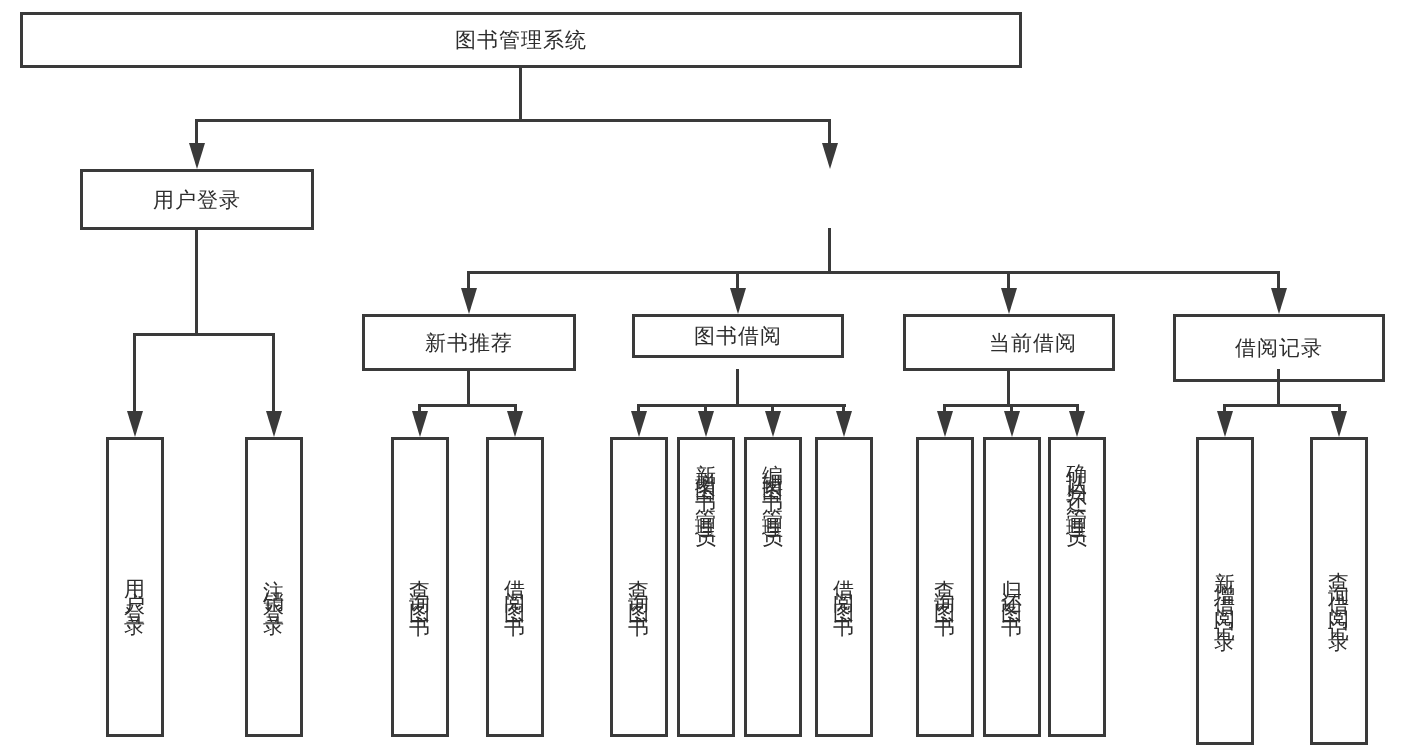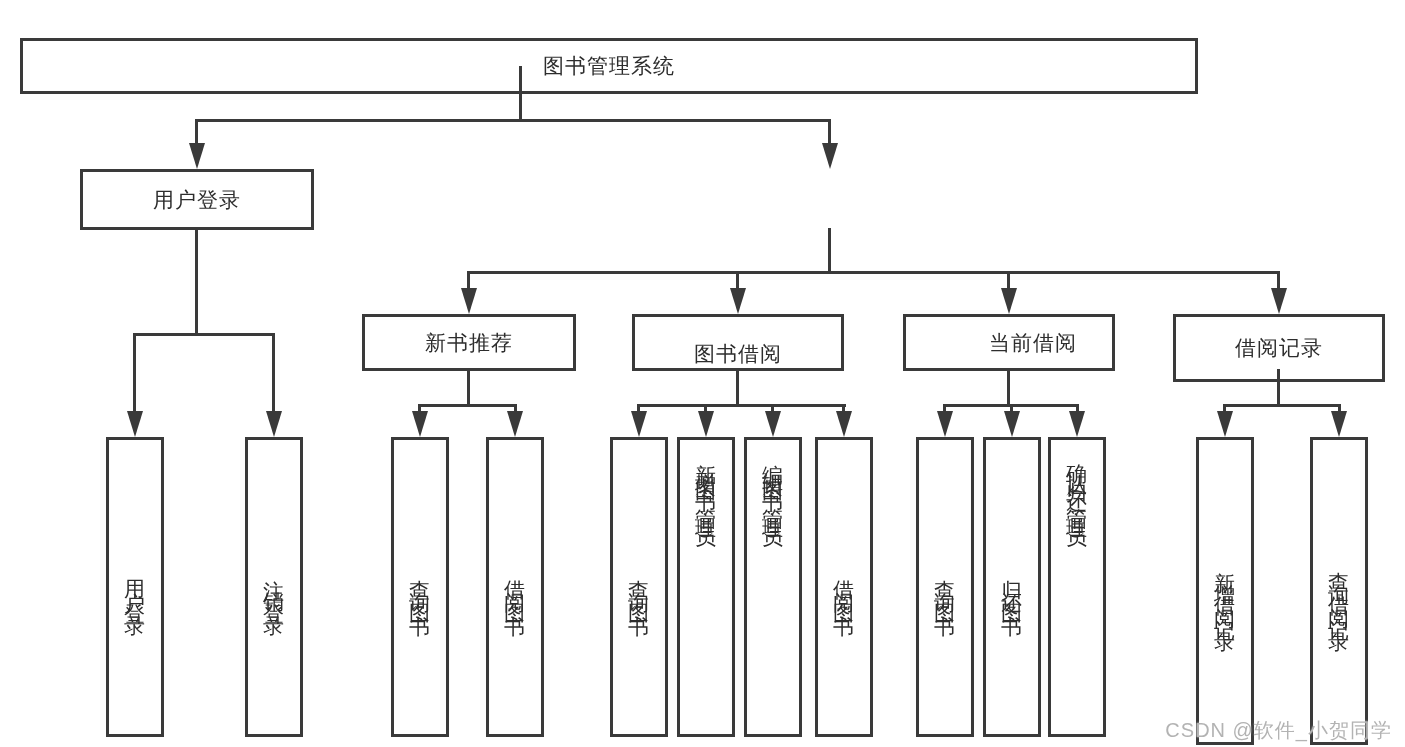--- a/index.html
+++ b/index.html
@@ -78,32 +78,32 @@
     text-shadow:0 0 2px #fff;
     z-index:5;
     letter-spacing:1px;
   }
 </style>
 </head>
 <body>
 
 <div class="stage">
 
-  <div class="box hbox" style="left:20px;top:12px;width:1178px;height:56px;margin-top:26px;">
+  <div class="box hbox" style="left:20px;top:12px;width:1002px;height:56px;">
     <span>图书管理系统</span>
   </div>
 
   <div class="box hbox" style="left:80px;top:169px;width:234px;height:61px;">
     <span>用户登录</span>
   </div>
 
   <div class="box hbox" style="left:362px;top:314px;width:214px;height:57px;align-items:center;">
     <span>新书推荐</span>
   </div>
-  <div class="box hbox" style="left:632px;top:314px;width:212px;height:57px;align-items:flex-end;">
+  <div class="box hbox" style="left:632px;top:314px;width:212px;height:44px;">
     <span>图书借阅</span>
   </div>
   <div class="box hbox" style="left:903px;top:314px;width:212px;height:57px;padding-left:48px;">
     <span>当前借阅</span>
   </div>
   <div class="box hbox" style="left:1173px;top:314px;width:212px;height:68px;">
     <span>借阅记录</span>
   </div>
 
   <div class="box vleaf" style="left:106px;top:437px;width:58px;height:300px;">
@@ -202,15 +202,14 @@
   <div class="arrow" style="left:1004px;top:411px;"></div>
   <div class="arrow" style="left:1069px;top:411px;"></div>
 
   <div class="vline" style="left:1277px;top:369px;height:37px;"></div>
   <div class="hline" style="left:1223px;top:404px;width:118px;"></div>
   <div class="vline" style="left:1223px;top:404px;height:12px;"></div>
   <div class="vline" style="left:1338px;top:404px;height:12px;"></div>
   <div class="arrow" style="left:1217px;top:411px;"></div>
   <div class="arrow" style="left:1331px;top:411px;"></div>
 
-  <div class="watermark">CSDN @软件_小贺同学</div>
 
 </div>
 
 </body></html>

